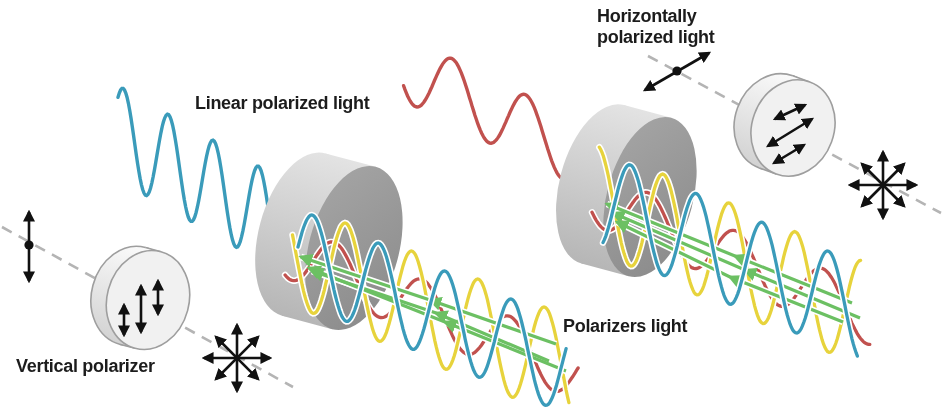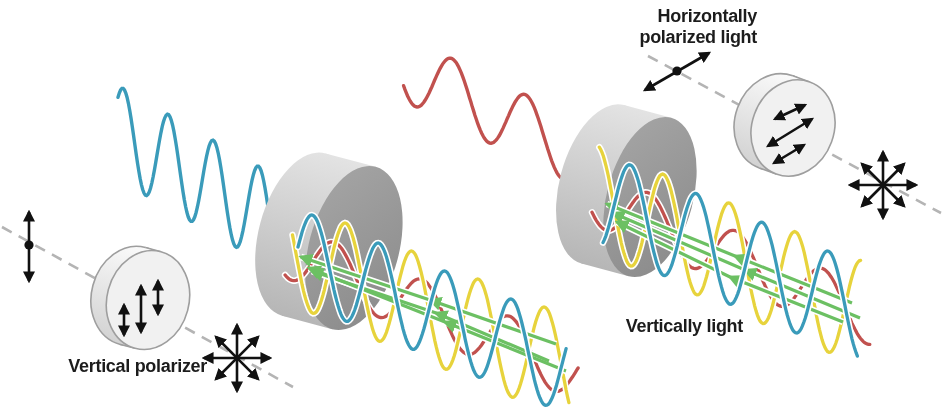--- a/index.html
+++ b/index.html
@@ -1,20 +1,20 @@
 <!DOCTYPE html>
 <html style="--blue-wave: #3a9bba; --red-wave: #c1514e; --yellow-wave: #e7d33c; --green-ray: #6cc063; --disc-face-light: #a6a6a6; --disc-face-dark: #8d8d8d; --disc-rim-light: #e3e3e3; --disc-rim: #b6b6b6; --small-disc-face: #f1f1f1; --small-disc-rim-light: #fafafa; --small-disc-rim: #d2d2d2; --small-disc-outline: #9e9e9e; --dashed-line: #b4b4b4; --arrow-black: #111111; --text: #1c1c1c;"><head>
 <meta charset="utf-8">
 <style>
   html,body{margin:0;padding:0;background:#fff}
   body{width:950px;height:412px;overflow:hidden}
   .stage{position:relative;width:950px;height:412px;font-family:"Liberation Sans",sans-serif}
   .stage > svg{position:absolute;left:0;top:0}
   .lbl{position:absolute;font:700 18px/21px "Liberation Sans",sans-serif;color:var(--text,#1c1c1c);
-       text-align:right;white-space:pre-line;letter-spacing:-0.3px}
+       text-align:left;white-space:pre-line;letter-spacing:-0.3px}
   .dash{stroke:var(--dashed-line,#b4b4b4);stroke-width:2.6;stroke-dasharray:11 8;fill:none}
   .k{stroke:var(--arrow-black,#111);stroke-width:2.6;fill:none}
   .dot{fill:var(--arrow-black,#111)}
   .casing{stroke:#fff;fill:none;stroke-linecap:round}
   .w-blue{stroke:var(--blue-wave,#3a9bba);fill:none;stroke-linecap:round}
   .w-red{stroke:var(--red-wave,#c1514e);fill:none;stroke-linecap:round}
   .w-yellow{stroke:var(--yellow-wave,#e7d33c);fill:none;stroke-linecap:round}
   .g-line{stroke:var(--green-ray,#6cc063);stroke-width:3.2;fill:none}
   .g-casing{stroke:#fff;stroke-width:6.6;fill:none}
   .sd-rim{fill:url(#gSmall);stroke:var(--small-disc-outline,#9e9e9e);stroke-width:1.6}
@@ -165,17 +165,18 @@
       <line class="k" x1="216" y1="379" x2="258" y2="337" marker-start="url(#mArrow)" marker-end="url(#mArrow)"></line>
     </g>
     <g>
       <line class="k" x1="850" y1="185" x2="916" y2="185" marker-start="url(#mArrow)" marker-end="url(#mArrow)"></line>
       <line class="k" x1="883" y1="152" x2="883" y2="218" marker-start="url(#mArrow)" marker-end="url(#mArrow)"></line>
       <line class="k" x1="862" y1="164" x2="904" y2="206" marker-start="url(#mArrow)" marker-end="url(#mArrow)"></line>
       <line class="k" x1="862" y1="206" x2="904" y2="164" marker-start="url(#mArrow)" marker-end="url(#mArrow)"></line>
     </g>
   </svg>
 
-  <div class="lbl" style="left:27px;top:356px;width:180px">Vertical polarizer</div>
-  <div class="lbl" style="left:563px;top:316px;width:180px">Vertically light</div>
+  <div class="lbl" style="left:16px;top:356px;width:180px">Vertical polarizer</div>
+  <div class="lbl" style="left:195px;top:93px;width:200px">Linear polarized light</div>
+  <div class="lbl" style="left:563px;top:316px;width:180px">Polarizers light</div>
   <div class="lbl" style="left:597px;top:6px;width:160px">Horizontally
 polarized light</div>
 </div>
 
 </body></html>

